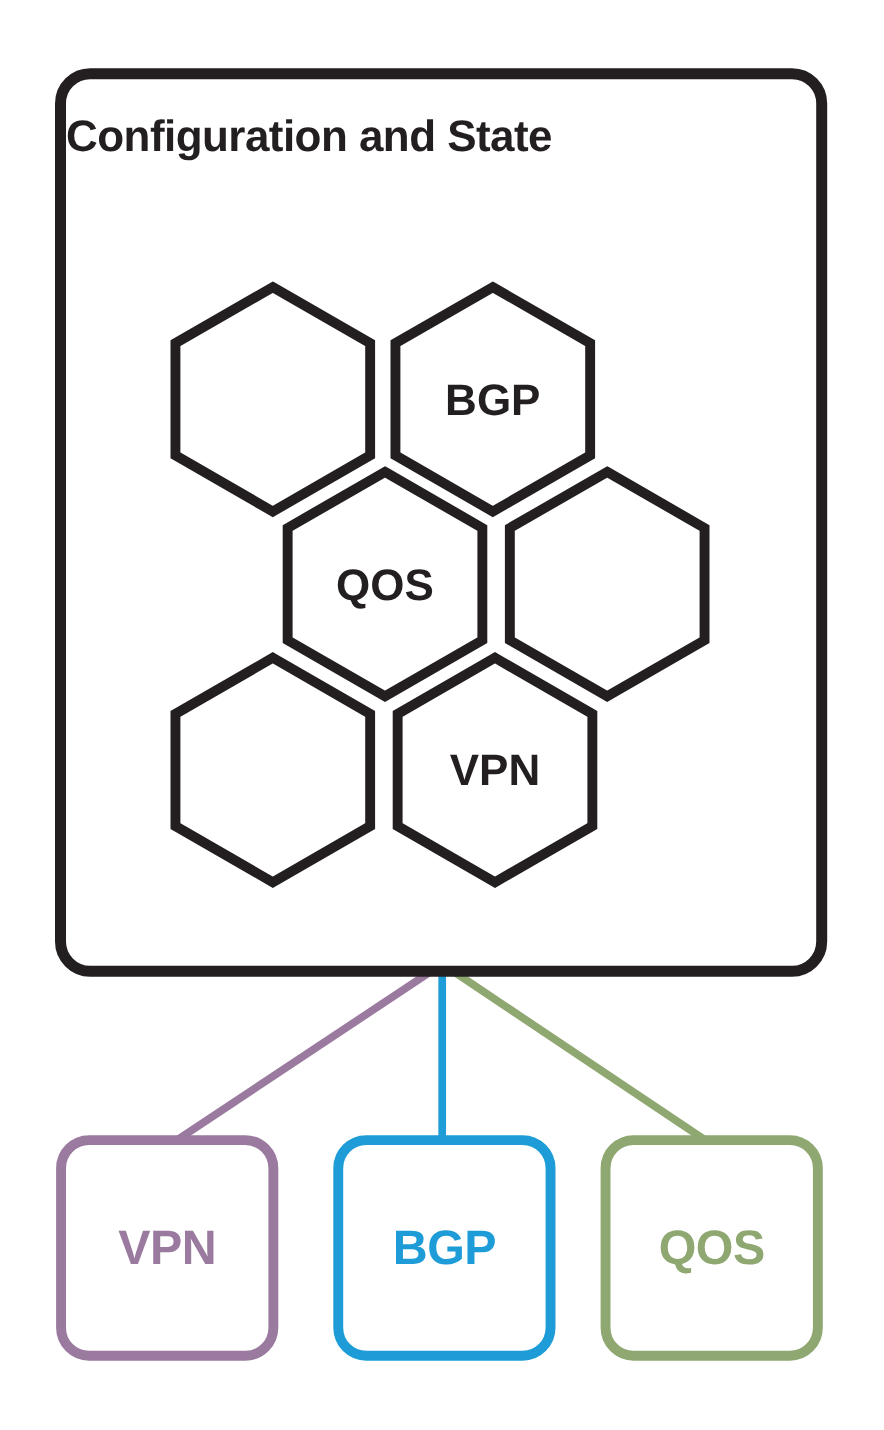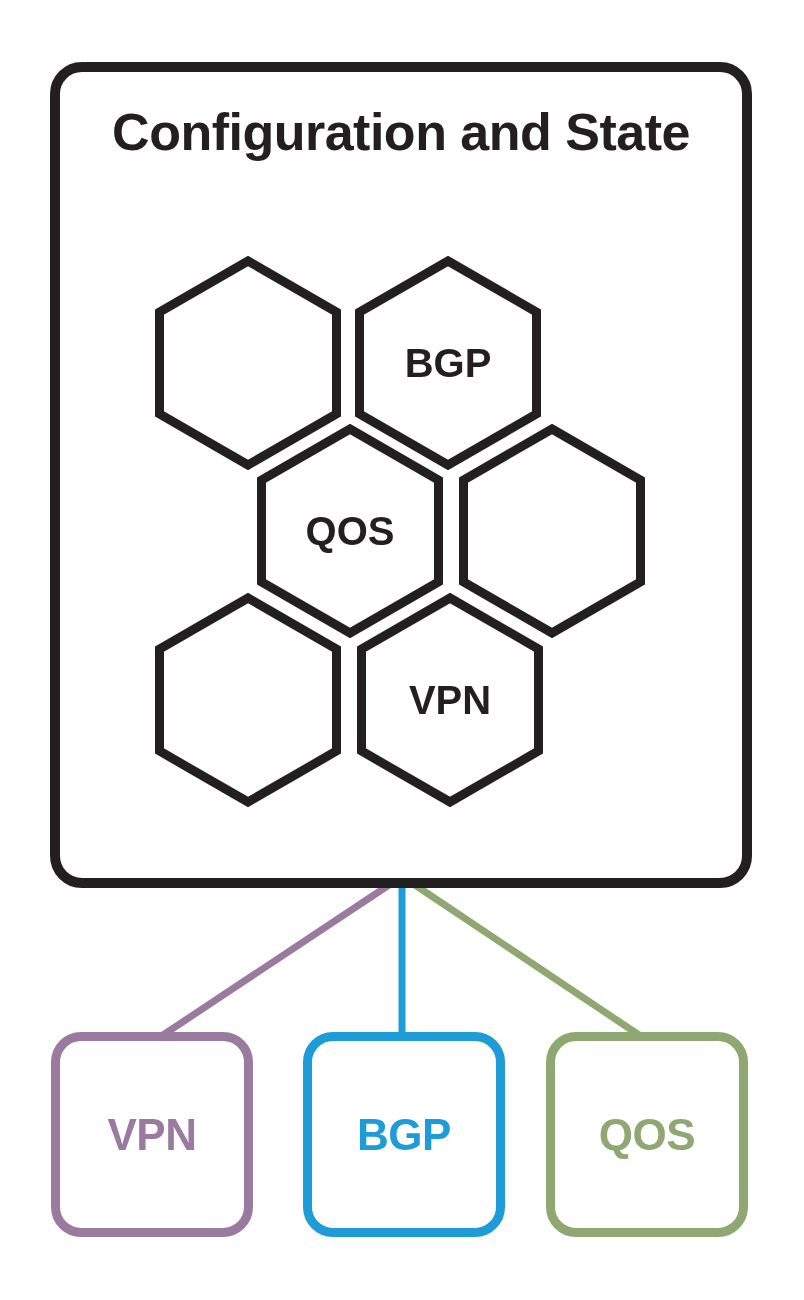--- a/index.html
+++ b/index.html
@@ -28,22 +28,22 @@
     box-sizing: border-box;
     border: 10px solid #231f20;
     border-radius: 32px;
     background: #ffffff;
     z-index: 1;
   }
   .main-title {
     position: absolute;
     left: 0; top: 30px;
     width: 100%;
-    text-align: center;
-    font-size: 52px;
+    text-align: left;
+    font-size: 40px;
     font-weight: bold;
     letter-spacing: -0.5px;
     color: #231f20;
   }
   .hex-layer {
     position: absolute;
     left: 0; top: 0;
     width: 682px; height: 806px;
   }
   .hex {

